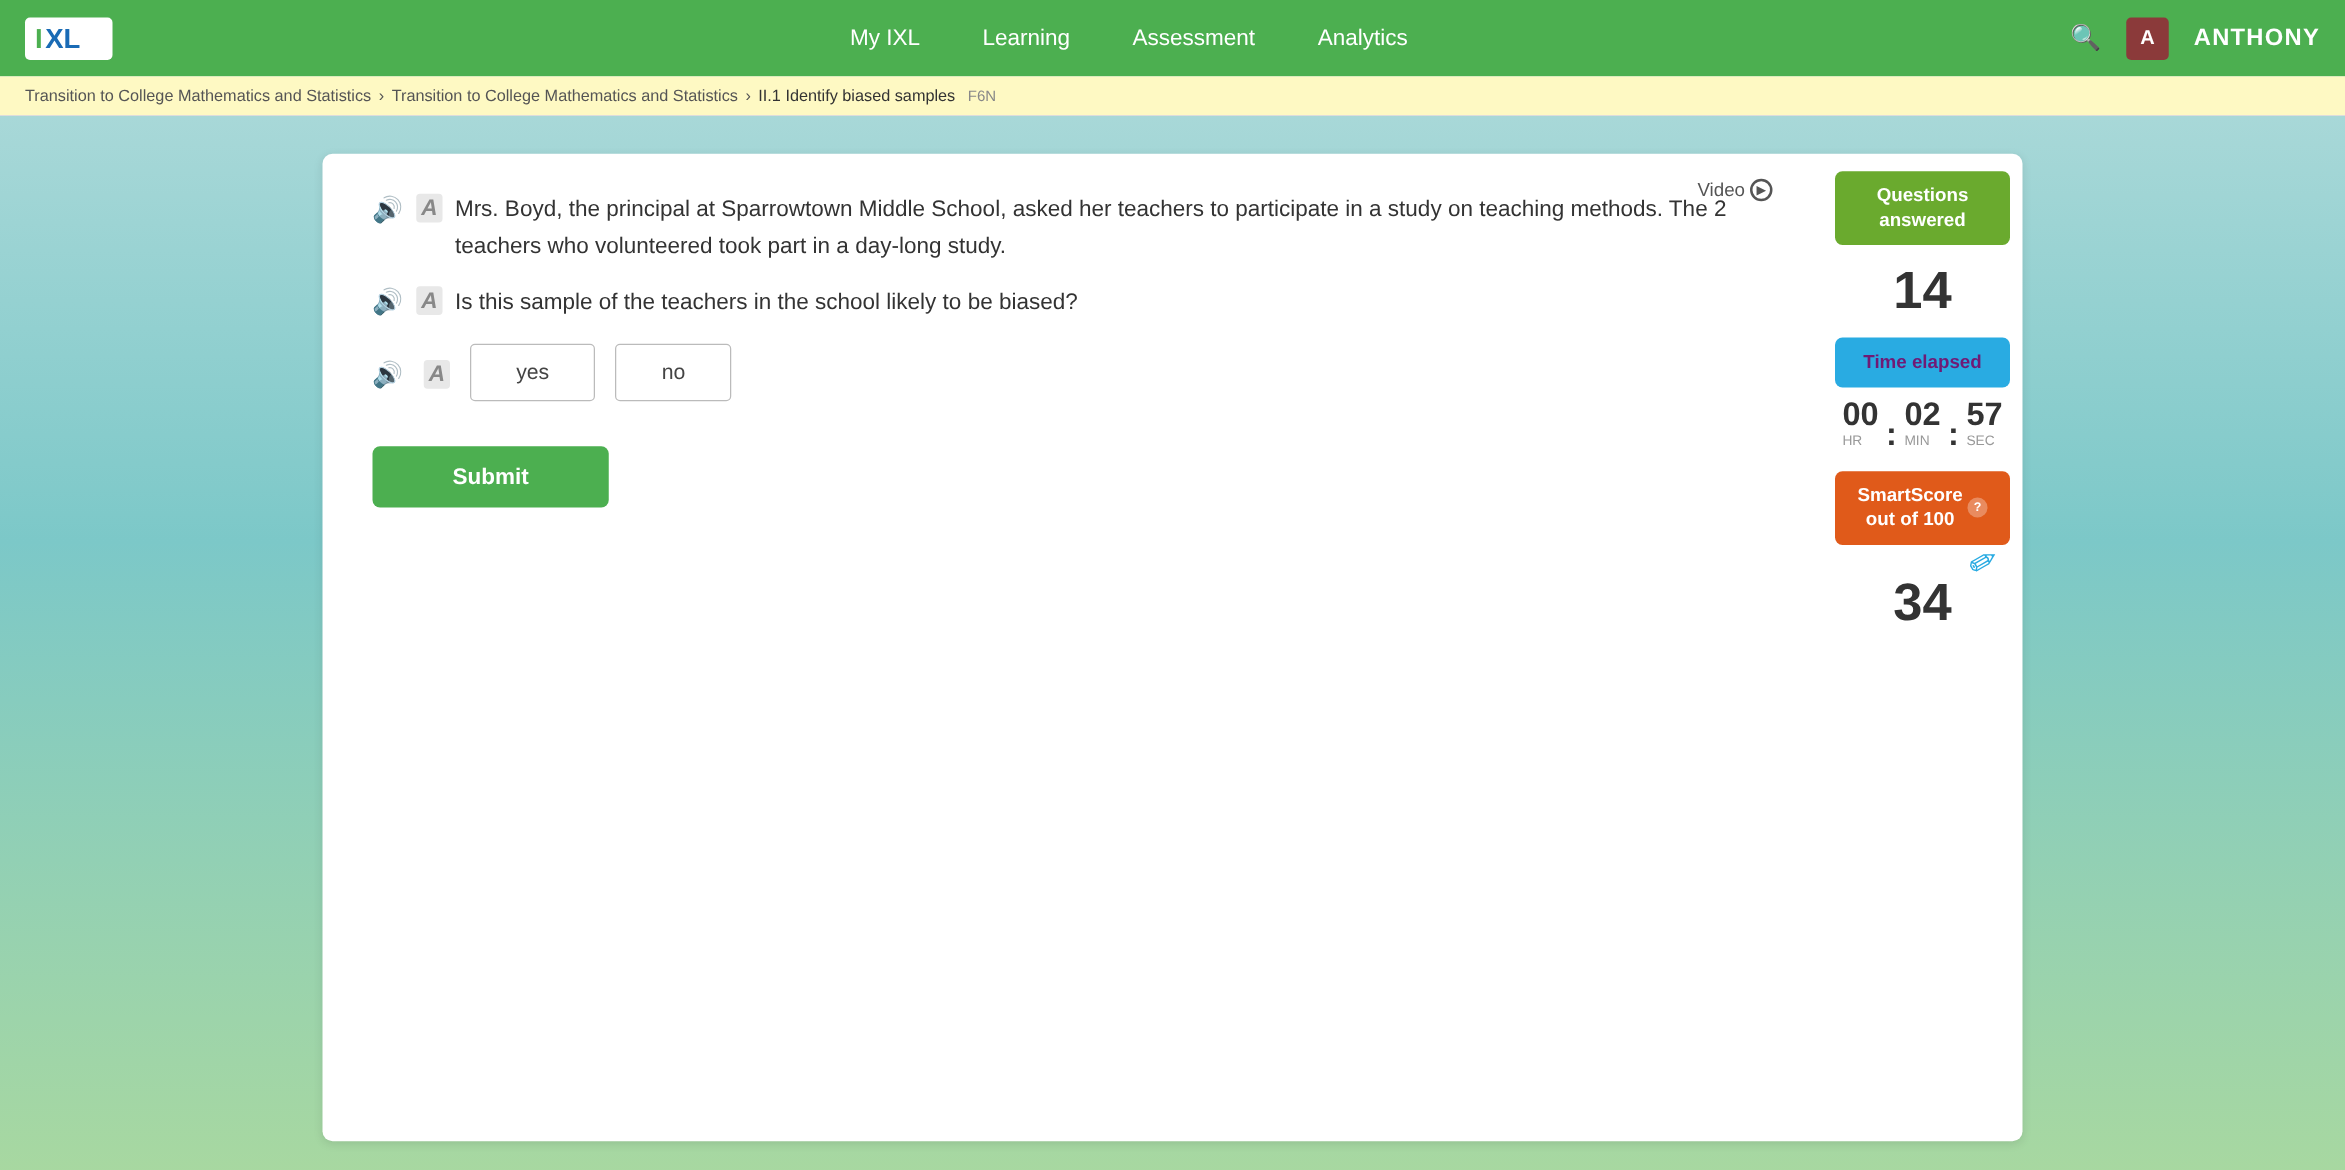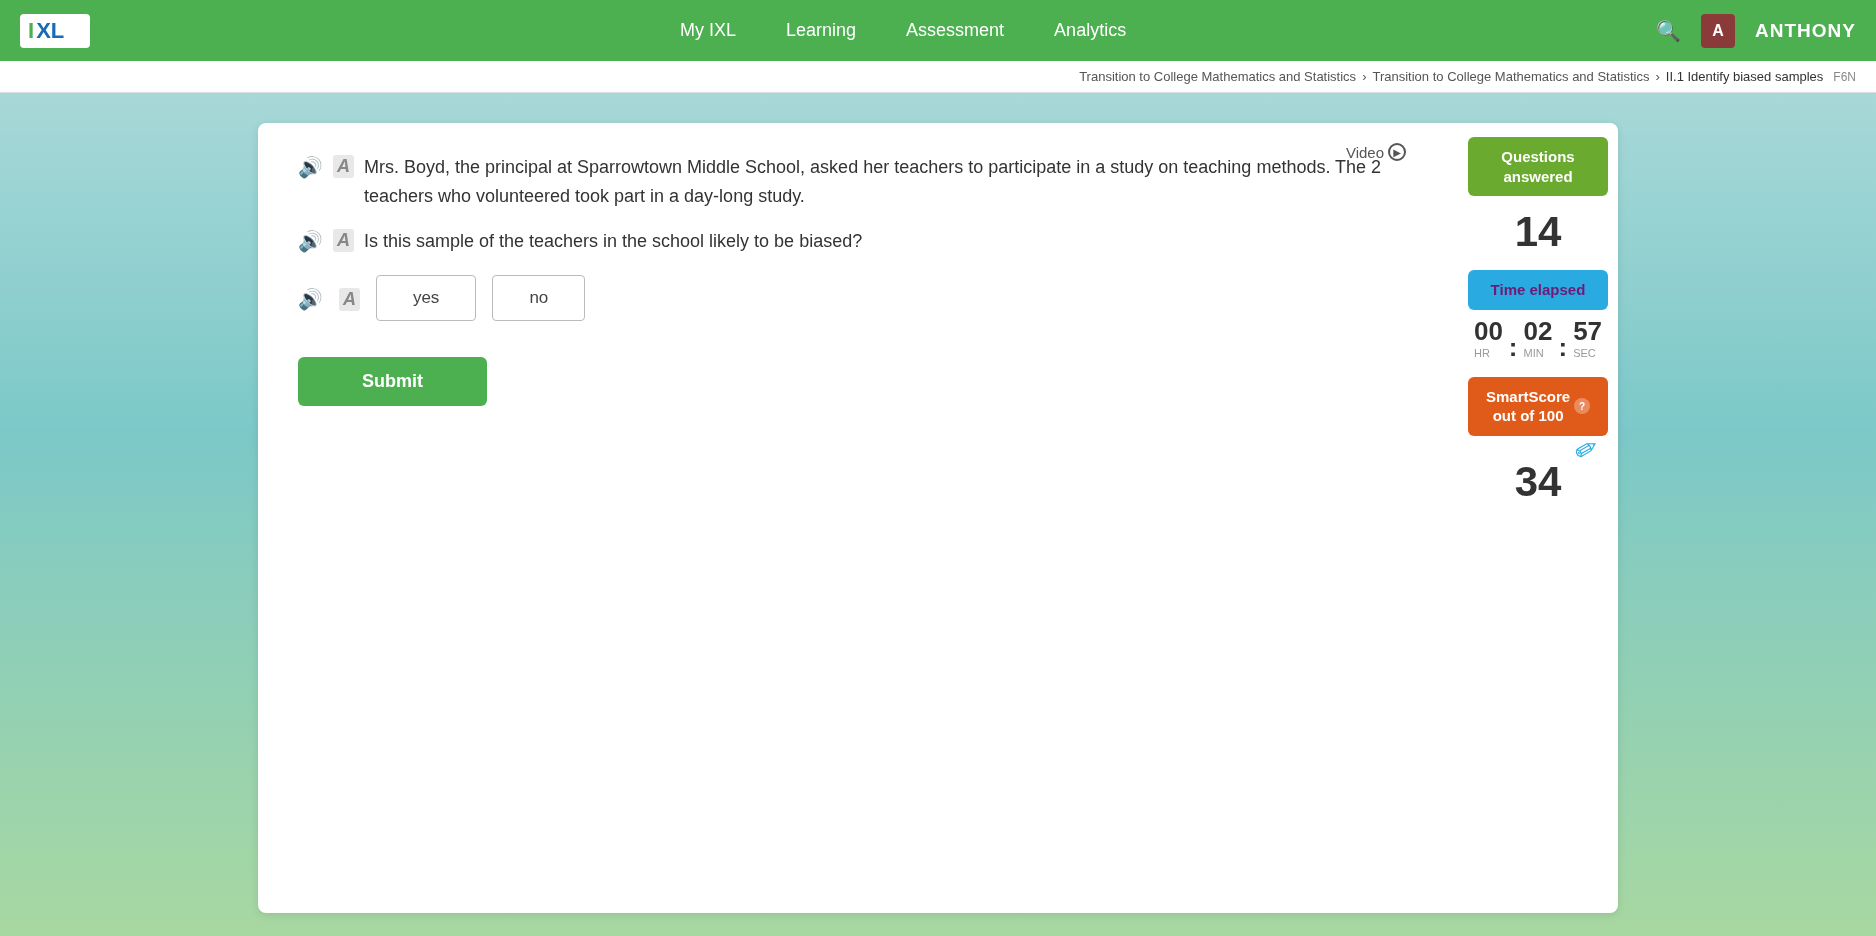--- a/index.html
+++ b/index.html
@@ -67,29 +67,28 @@
     }
     .user-name {
       color: white;
       font-size: 19px;
       font-weight: bold;
       letter-spacing: 1px;
     }
 
     
     .breadcrumb {
-      background: #ffffff;
+      background: #fef9c3;
       padding: 8px 20px;
       font-size: 13px;
       color: #555;
       border-bottom: 1px solid #ddd;
       display: flex;
       align-items: center;
       gap: 6px;
-      justify-content: flex-end;
     }
     .breadcrumb a { color: #555; text-decoration: none; }
     .breadcrumb-current { color: #333; }
     .breadcrumb-code { color: #888; font-size: 12px; margin-left: 4px; }
 
     
     .main-bg {
       background: linear-gradient(180deg, #a8d8d8 0%, #7cc8c8 40%, #a8d8a0 100%);
       min-height: 850px;
       display: flex;
@@ -106,21 +105,21 @@
       max-width: 100%;
       position: relative;
       box-shadow: 0 2px 8px rgba(0,0,0,0.1);
       min-height: 560px;
     }
 
     
     .video-btn {
       position: absolute;
       top: 20px;
-      right: 212px;
+      right: 200px;
       color: #555;
       font-size: 15px;
       cursor: pointer;
       display: flex;
       align-items: center;
       gap: 4px;
     }
     .video-circle {
       width: 18px;
       height: 18px;

